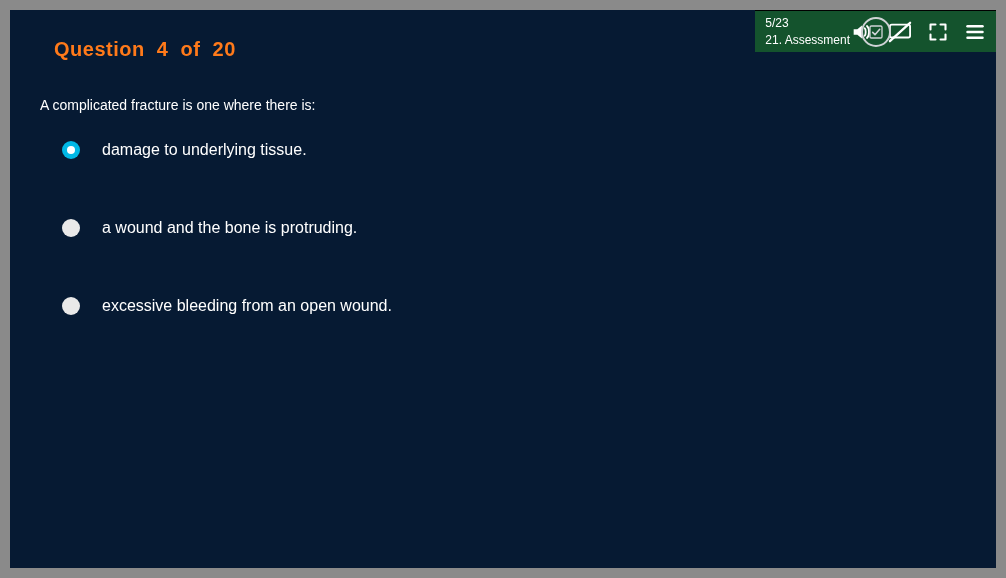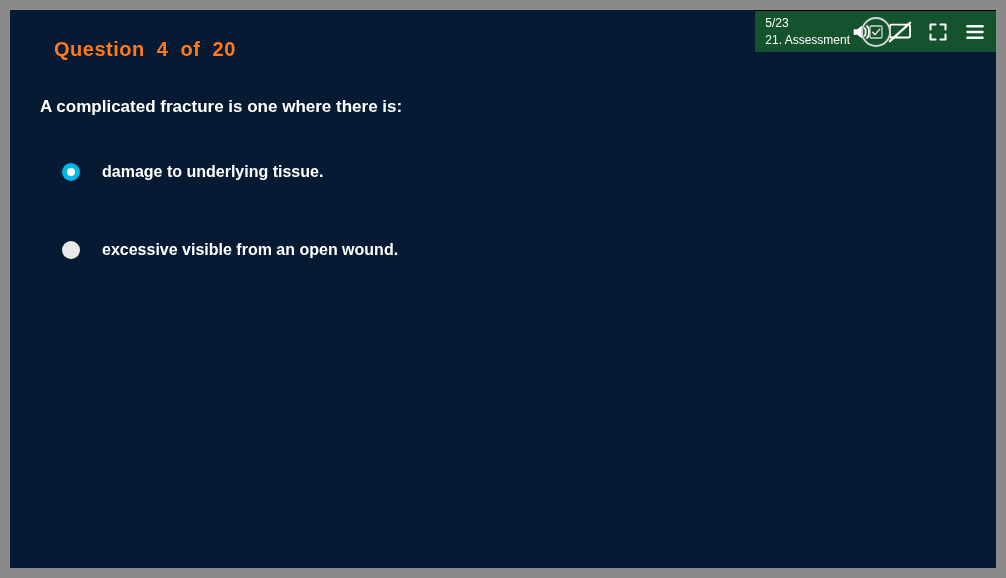--- a/index.html
+++ b/index.html
@@ -21,23 +21,23 @@
   .qheader {
     color: #ff7a1a;
     font-size: 20px;
     font-weight: 600;
     letter-spacing: 0.5px;
     margin-left: 14px;
     margin-bottom: 36px;
   }
   .prompt {
     color: #fff;
-    font-size: 17px;
-    font-weight: 700;
-    margin-bottom: 46px;
+    font-size: 14px;
+    font-weight: 400;
+    margin-bottom: 28px;
   }
   .options { padding-left: 22px; }
   .option {
     display: flex;
     align-items: center;
     margin-bottom: 60px;
     cursor: pointer;
   }
   .radio {
     width: 18px;
@@ -56,21 +56,21 @@
   .radio.selected::after {
     content: "";
     width: 8px;
     height: 8px;
     border-radius: 50%;
     background: #fff;
   }
   .option-label {
     color: #fff;
     font-size: 16px;
-    font-weight: 700;
+    font-weight: 400;
   }
   .footer {
     height: 42px;
     background: #14532d;
     border-top: 1px solid #000;
     display: flex;
     align-items: center;
     color: #fff;
     position: relative;
     padding: 0 10px;
@@ -116,21 +116,25 @@
       <span>20</span>
     </div>
     <div class="prompt">A complicated fracture is one where there is:</div>
     <div class="options">
       <div class="option">
         <div class="radio selected"></div>
         <div class="option-label">damage to underlying tissue.</div>
       </div>
       <div class="option">
         <div class="radio"></div>
-        <div class="option-label">excessive visible from an open wound.</div>
+        <div class="option-label">a wound and the bone is protruding.</div>
+      </div>
+      <div class="option">
+        <div class="radio"></div>
+        <div class="option-label">excessive bleeding from an open wound.</div>
       </div>
     </div>
   </div>
 
   <div class="footer">
     <div class="footer-left">
       <div>5/23</div>
       <div>21. Assessment</div>
     </div>
 

